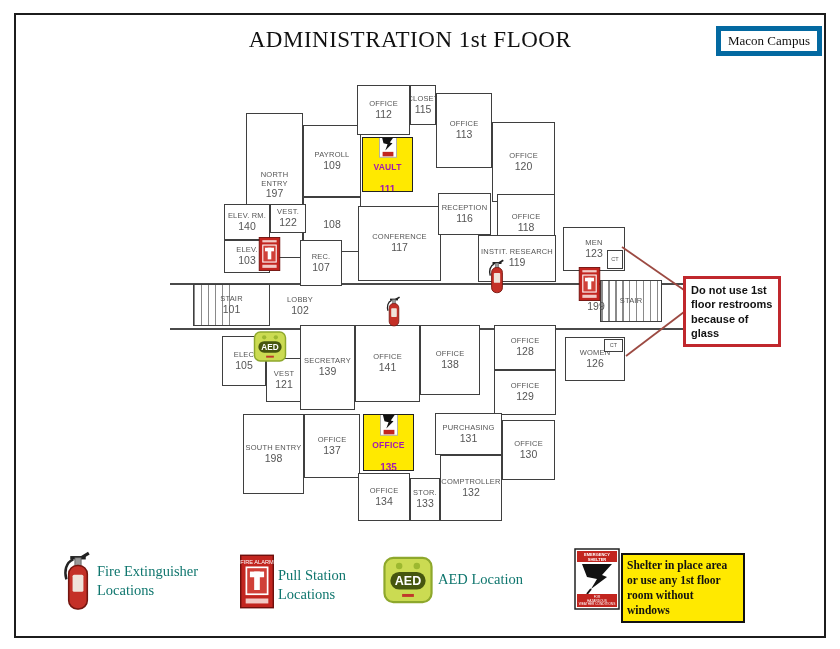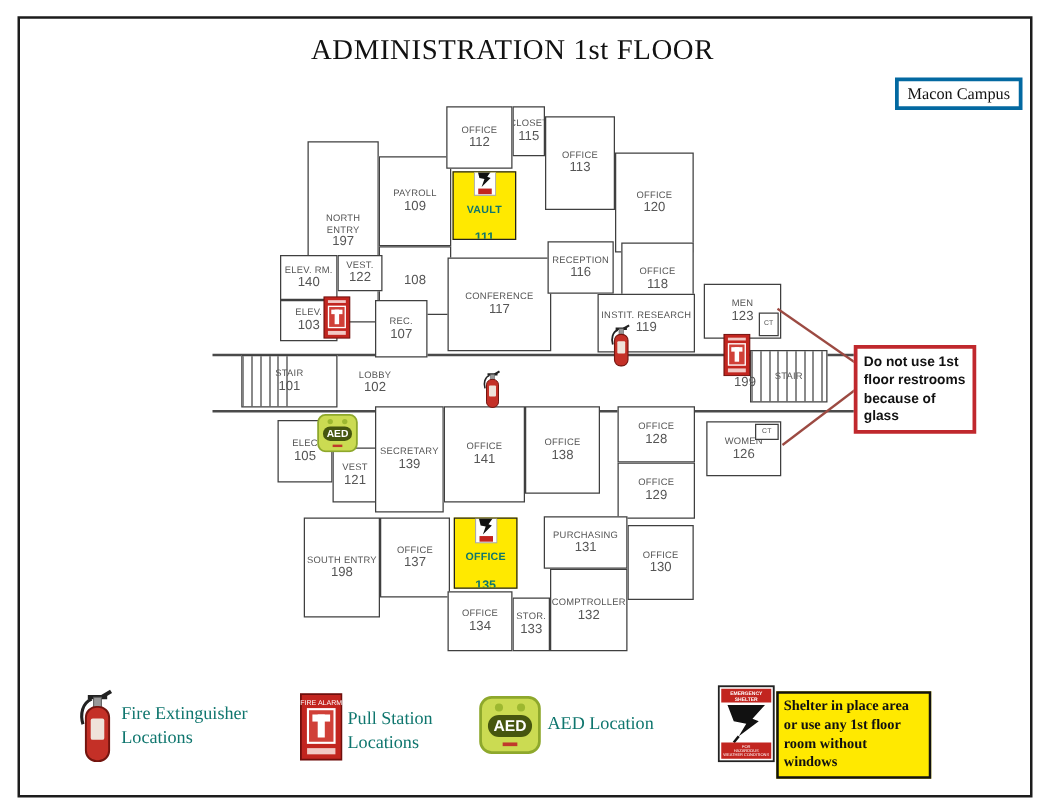--- a/index.html
+++ b/index.html
@@ -1,31 +1,31 @@
 <!DOCTYPE html>
 <html><head>
 <meta charset="utf-8">
 <style>
   html,body{margin:0;padding:0;background:#fff;font-family:"Liberation Sans",sans-serif;}
   .page{position:relative;width:840px;height:649px;background:#fff;overflow:hidden;}
   .page-border{position:absolute;left:14px;top:13px;width:808px;height:621px;border:2px solid #1c1c1c;}
   .title{position:absolute;top:27px;left:0;width:820px;text-align:center;
          font-family:"Liberation Serif",serif;font-size:23px;color:#111;letter-spacing:.5px;}
-  .campus{position:absolute;left:716px;top:26px;width:96px;height:20px;border:3px solid #0369a1;
-          font-family:"Liberation Serif",serif;font-size:13px;display:flex;align-items:center;justify-content:center;color:#111;margin-top:36px;}
+  .campus{position:absolute;left:716px;top:26px;width:96px;height:20px;border:5px solid #0369a1;
+          font-family:"Liberation Serif",serif;font-size:13px;display:flex;align-items:center;justify-content:center;color:#111;}
   #plan{position:absolute;left:0;top:0;width:840px;height:649px;}
   .wall{position:absolute;background:#4a4a4a;}
   .room{position:absolute;border:1.5px solid #3f3f3f;background:#fff;box-sizing:border-box;
         display:flex;flex-direction:column;align-items:center;justify-content:center;
         text-align:center;color:#555;overflow:hidden;}
   .room .rname{font-size:7.5px;line-height:1.15;letter-spacing:.2px;}
   .room .rnum{font-size:10.5px;line-height:1.1;}
   .room.open{border:none;background:transparent;}
   .room.closet .rname{font-size:5.5px;}
-  .room.highlight{background:#ffe900;border-color:#222;color:#0f766e;}
+  .room.highlight{background:#ffe900;border-color:#222;color:#a21caf;}
   .room.highlight .rname{font-size:8.5px;font-weight:bold;}
   .room.highlight .rnum{font-size:10px;font-weight:bold;margin-top:12px;}
   .room.stair-l{background-image:repeating-linear-gradient(90deg,#8a8a8a 0,#8a8a8a 1.5px,transparent 1.5px,transparent 7px);
                 background-size:55% 100%;background-repeat:no-repeat;}
   .room.stair-r{background-image:repeating-linear-gradient(90deg,#8a8a8a 0,#8a8a8a 1.5px,transparent 1.5px,transparent 7px);}
   .marker{position:absolute;line-height:0;}
   .warning{position:absolute;left:683px;top:276px;width:82px;border:3px solid #c0282d;background:#fff;
            padding:4px 5px;font-weight:bold;font-size:11px;line-height:1.3;color:#111;}
   svg.overlay{position:absolute;left:0;top:0;pointer-events:none;}
   .legend-icon{position:absolute;line-height:0;}

